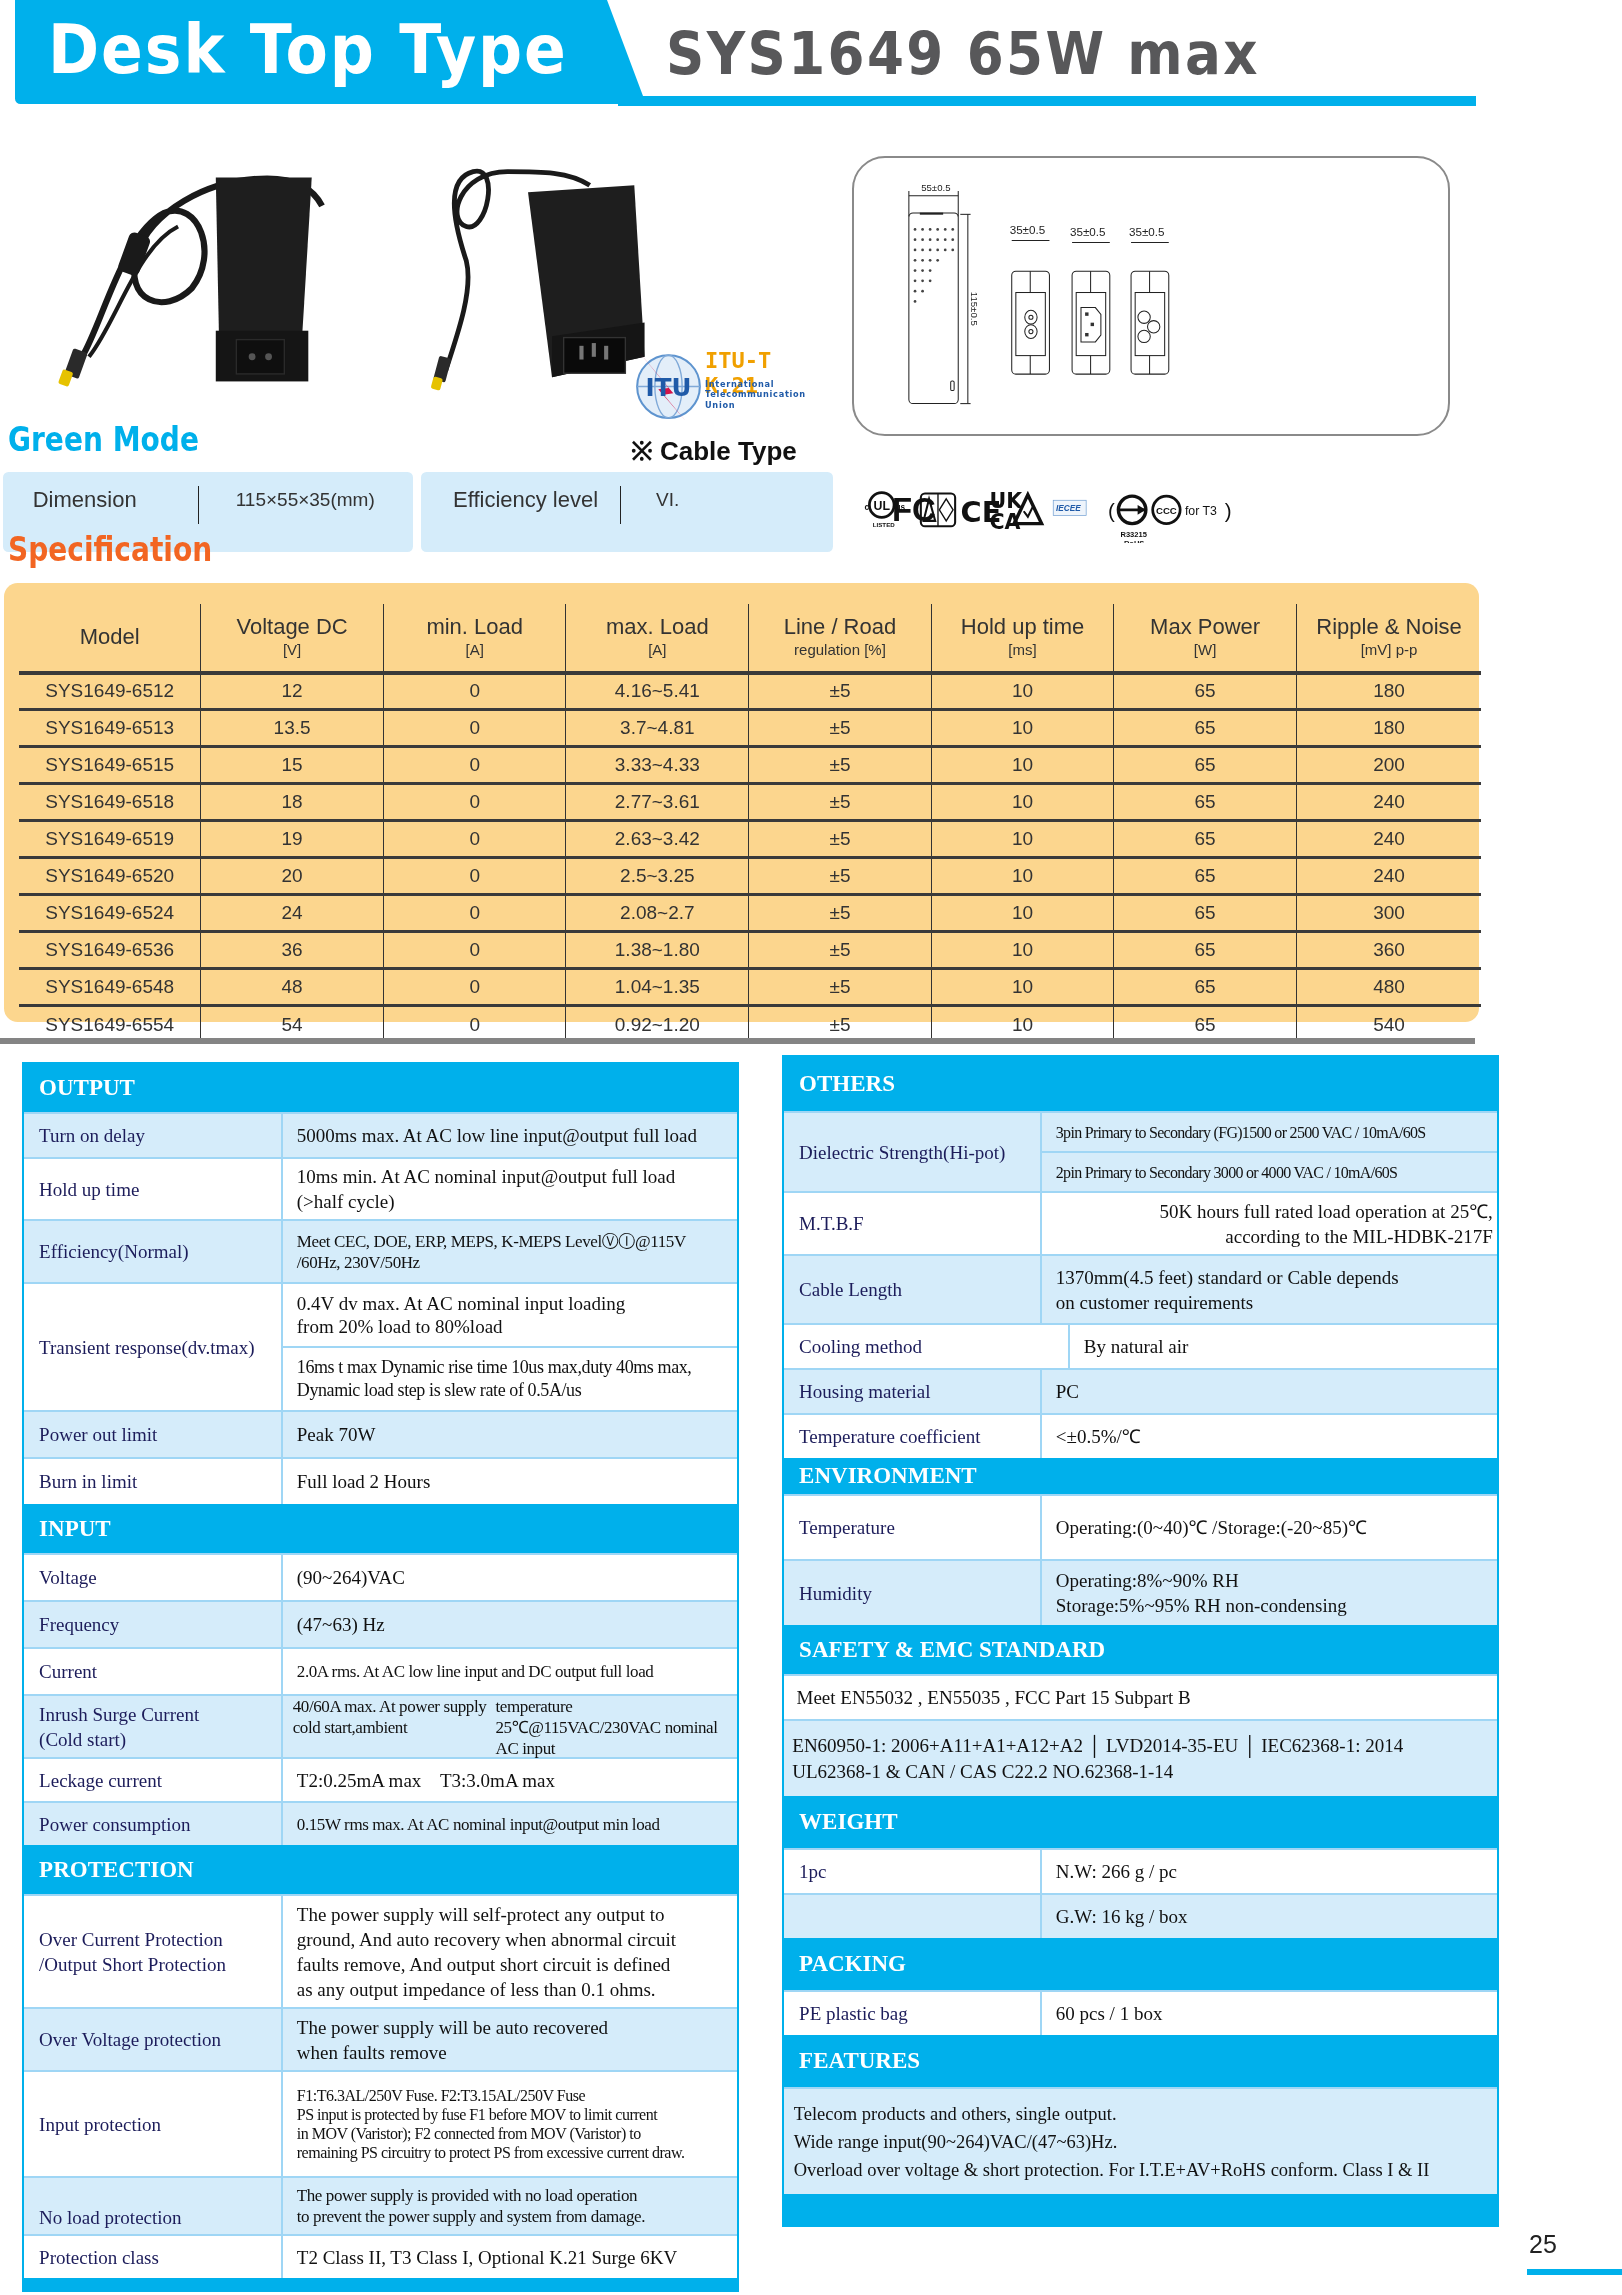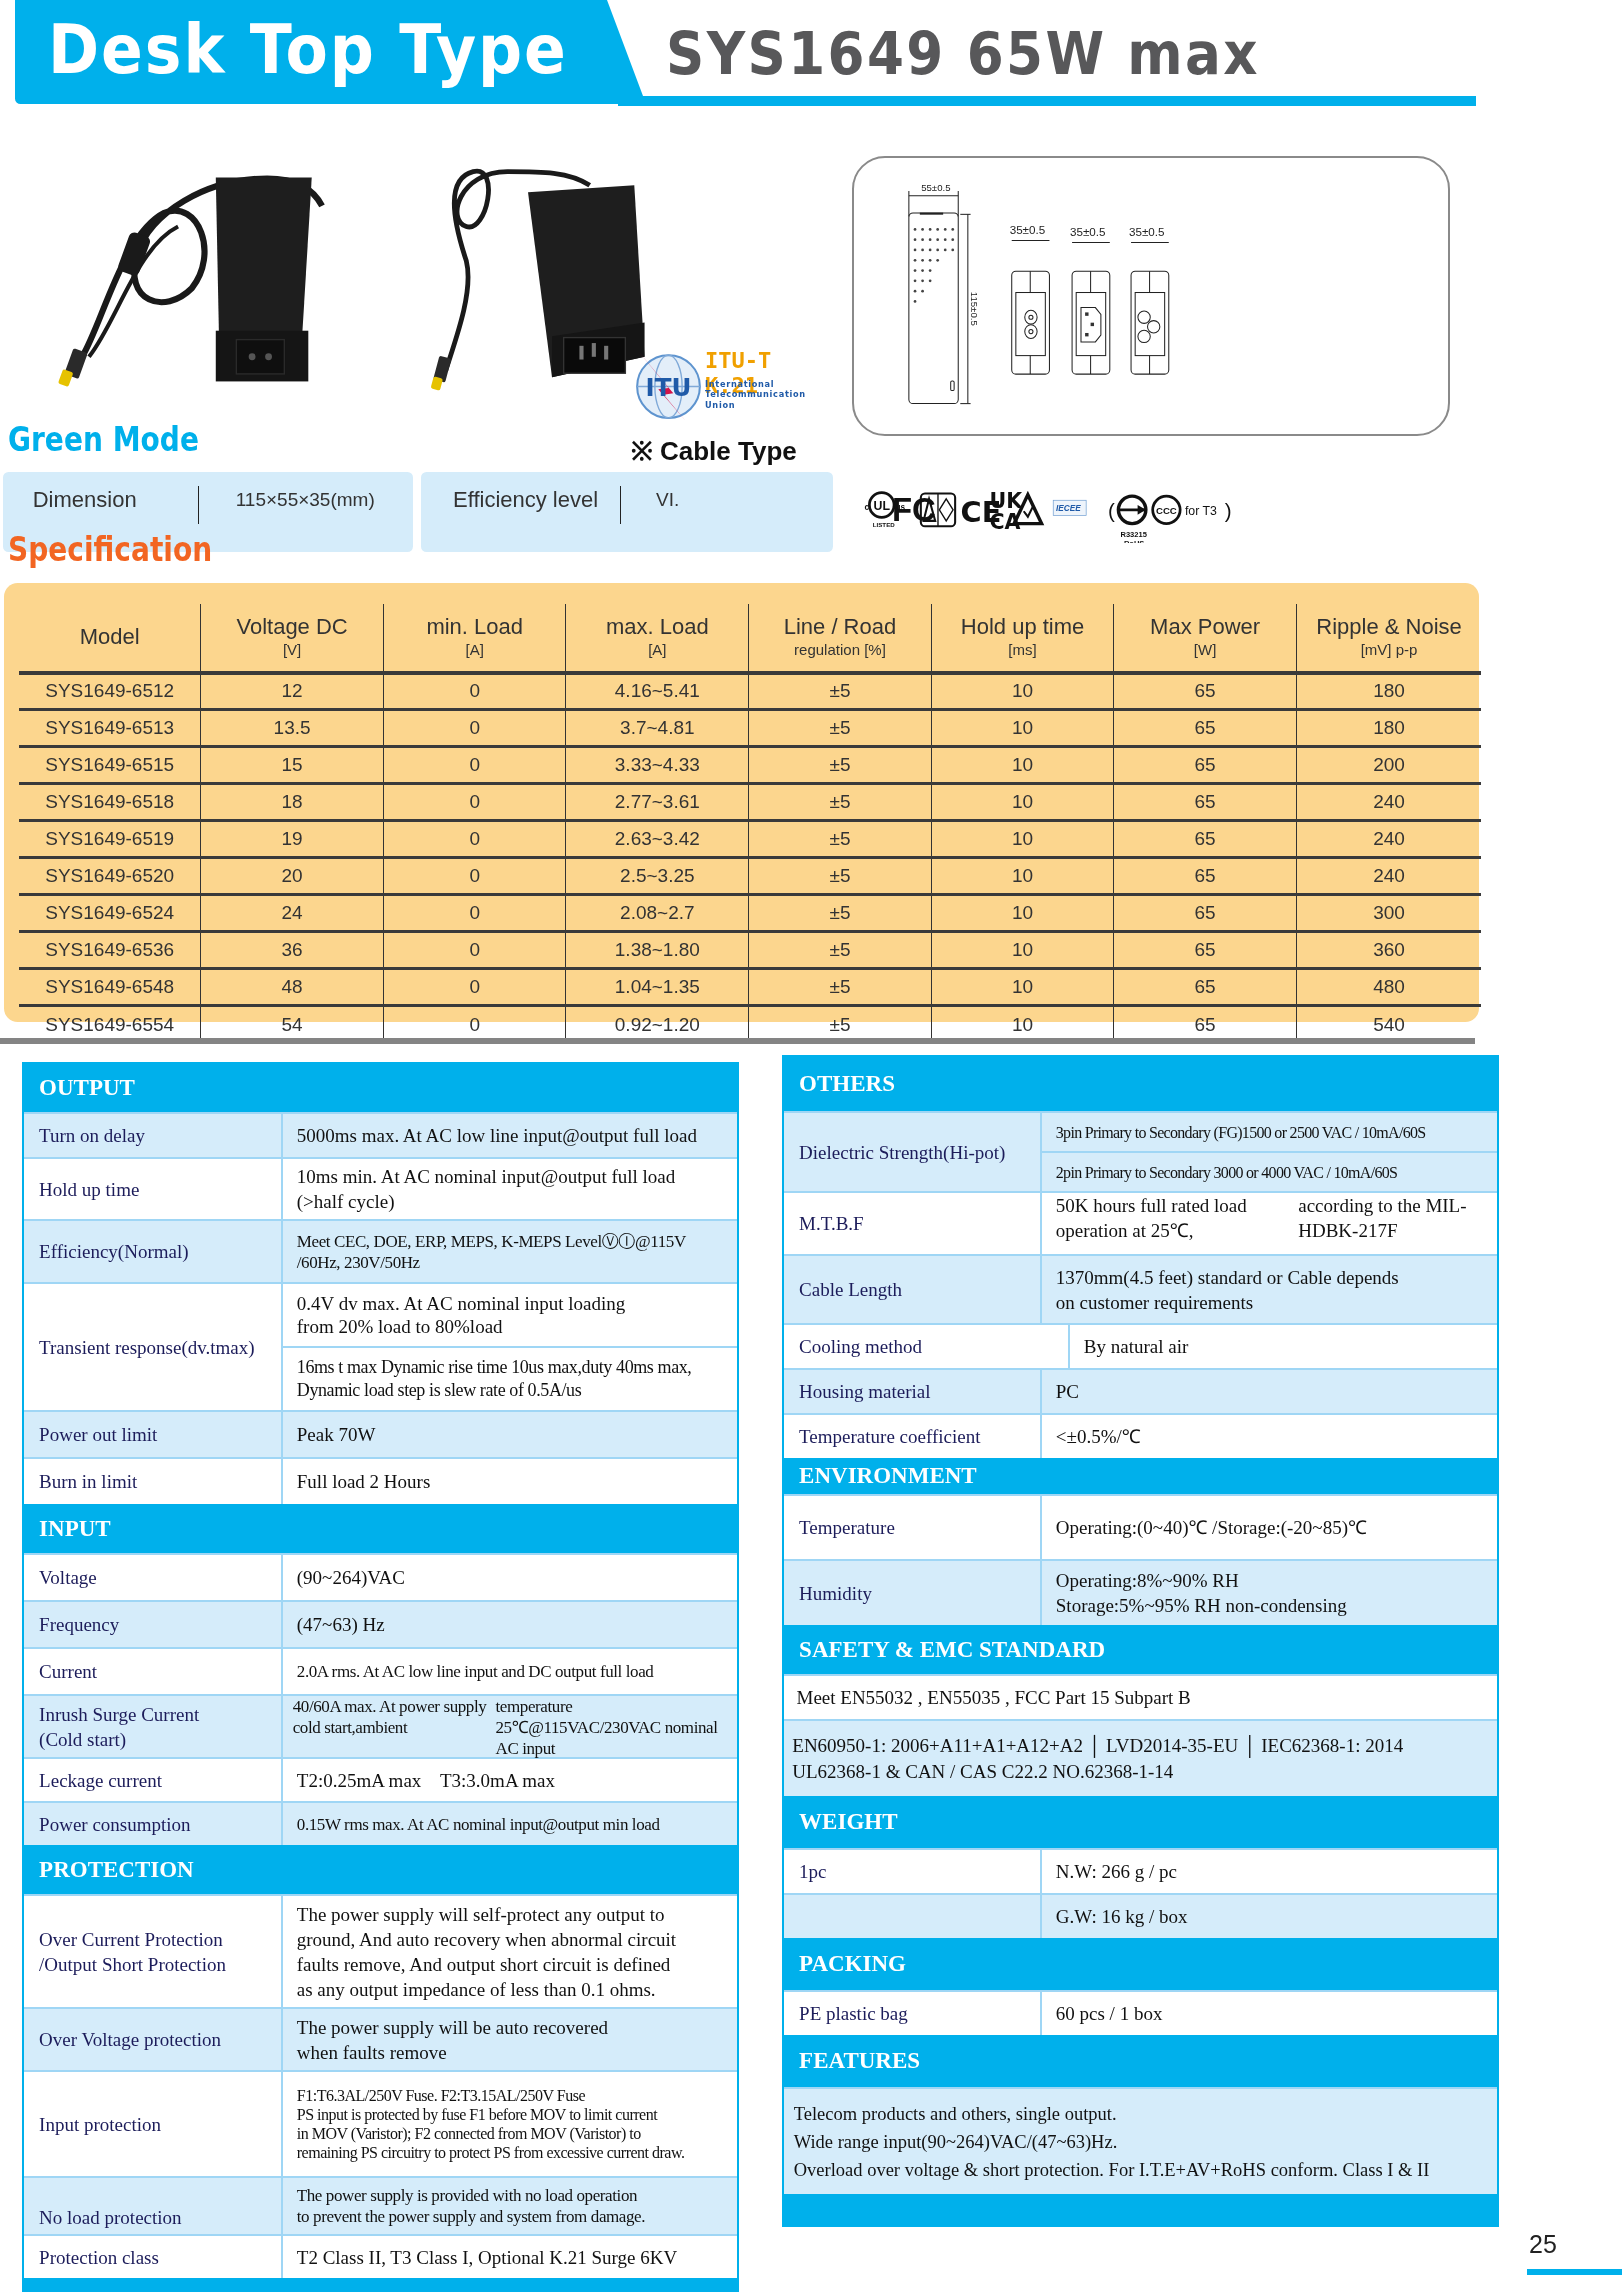--- a/index.html
+++ b/index.html
@@ -537,21 +537,21 @@
   <div class="sec-head" style="height:54px">OTHERS</div>
   <div class="row light" style="height:80px">
     <div class="cell-l" style="width:258px">Dielectric Strength(Hi-pot)</div>
     <div class="cell-split">
       <div class="tiny" style="font-size:16px;letter-spacing:-0.7px">3pin Primary to Secondary (FG)1500 or 2500 VAC / 10mA/60S</div>
       <div style="font-size:16px;letter-spacing:-0.7px">2pin Primary to Secondary 3000 or 4000 VAC / 10mA/60S</div>
     </div>
   </div>
   <div class="row white" style="height:63px">
     <div class="cell-l" style="width:258px">M.T.B.F</div>
-    <div class="cell-r" style="flex-direction:row;align-items:flex-start;justify-content:center">
+    <div class="cell-r" style="flex-direction:column;align-items:flex-end;justify-content:center">
       <span>50K hours full rated load operation at 25℃,</span>
       <span>according to the MIL-HDBK-217F</span>
     </div>
   </div>
   <div class="row light" style="height:69px">
     <div class="cell-l" style="width:258px">Cable Length</div>
     <div class="cell-r" style="flex-direction:column;align-items:flex-start;justify-content:center">
       <span>1370mm(4.5 feet) standard or Cable  depends</span>
       <span>on customer requirements</span>
     </div>

